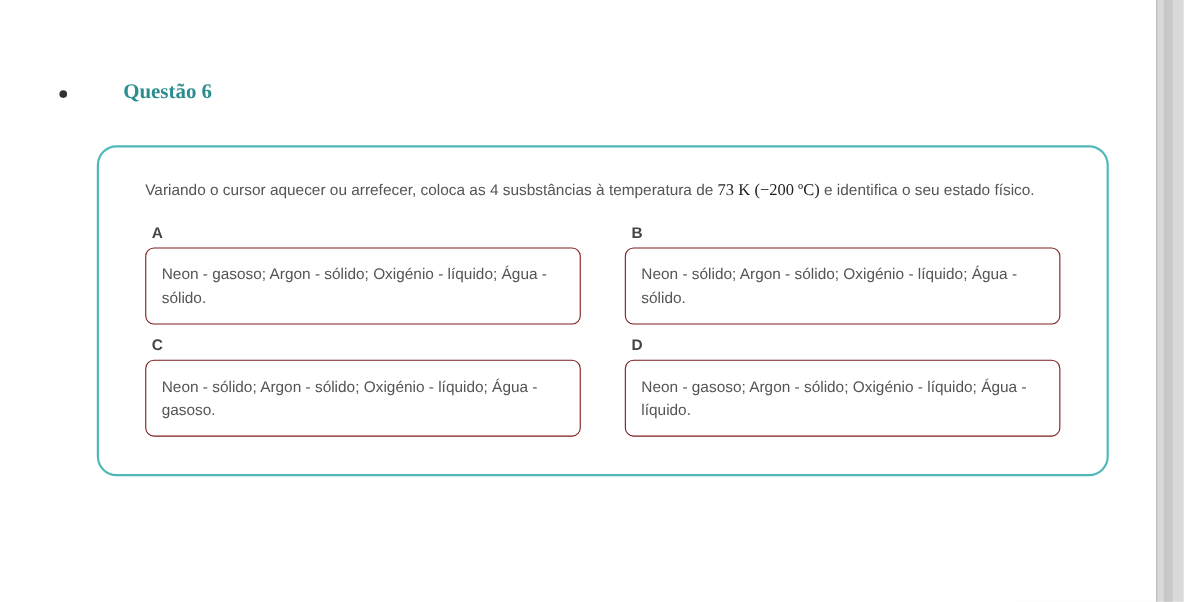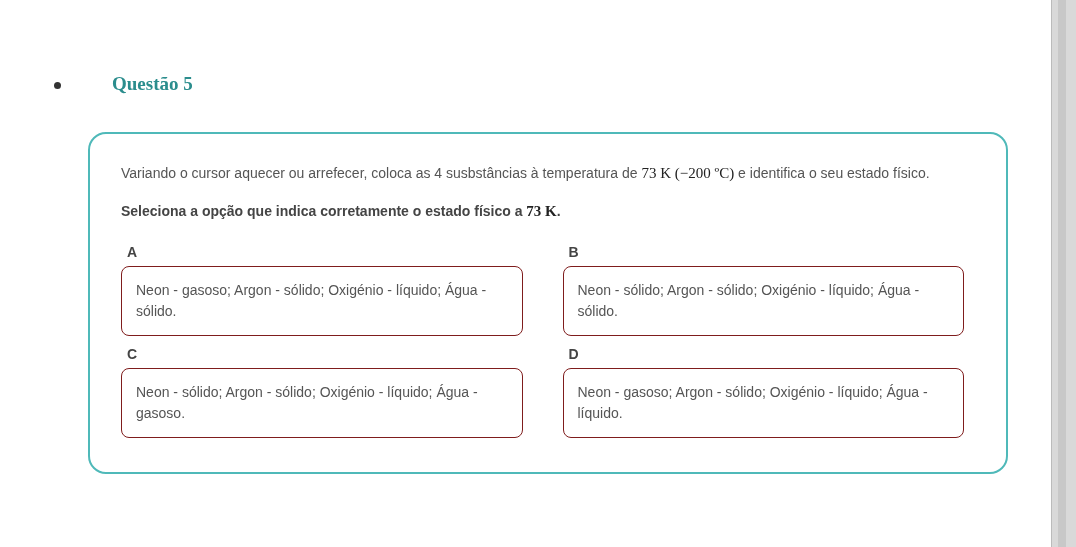--- a/index.html
+++ b/index.html
@@ -58,21 +58,21 @@
       font-size: 19px;
       font-weight: bold;
     }
     .question-box {
       position: absolute;
       left: 88px;
       top: 132px;
       width: 920px;
       border: 2px solid #4fb9b9;
       border-radius: 18px;
-      padding: 28px 42px 34px 31px;
+      padding: 28px 42px 34px 42px;
       background: #ffffff;
     }
     .question-text {
       color: #555;
       font-size: 14px;
       line-height: 1.55;
       margin-bottom: 18px;
     }
     .question-prompt {
       color: #444;
@@ -114,27 +114,26 @@
       cursor: pointer;
     }
   </style>
 </head>
 <body>
 
 <div class="page">
 
   <div class="bullet"></div>
 
-  <div class="question-title">Questão 5</div>
+  <div class="question-title">Questão 6</div>
 
   <div class="question-box">
 
     <div class="question-text">Variando o cursor aquecer ou arrefecer, coloca as 4 susbstâncias à temperatura de <span class="math">73 K</span> <span class="math">(−200 ºC)</span> e identifica o seu estado físico.</div>
 
-    <div class="question-prompt">Seleciona a opção que indica corretamente o estado físico a <span class="math">73 K</span>.</div>
 
     <div class="options-grid">
 
       <div class="option-block">
         <div class="option-label">A</div>
         <div class="option-cell">Neon - gasoso;   Argon - sólido;   Oxigénio - líquido;   Água - sólido.</div>
       </div>
 
       <div class="option-block">
         <div class="option-label">B</div>

